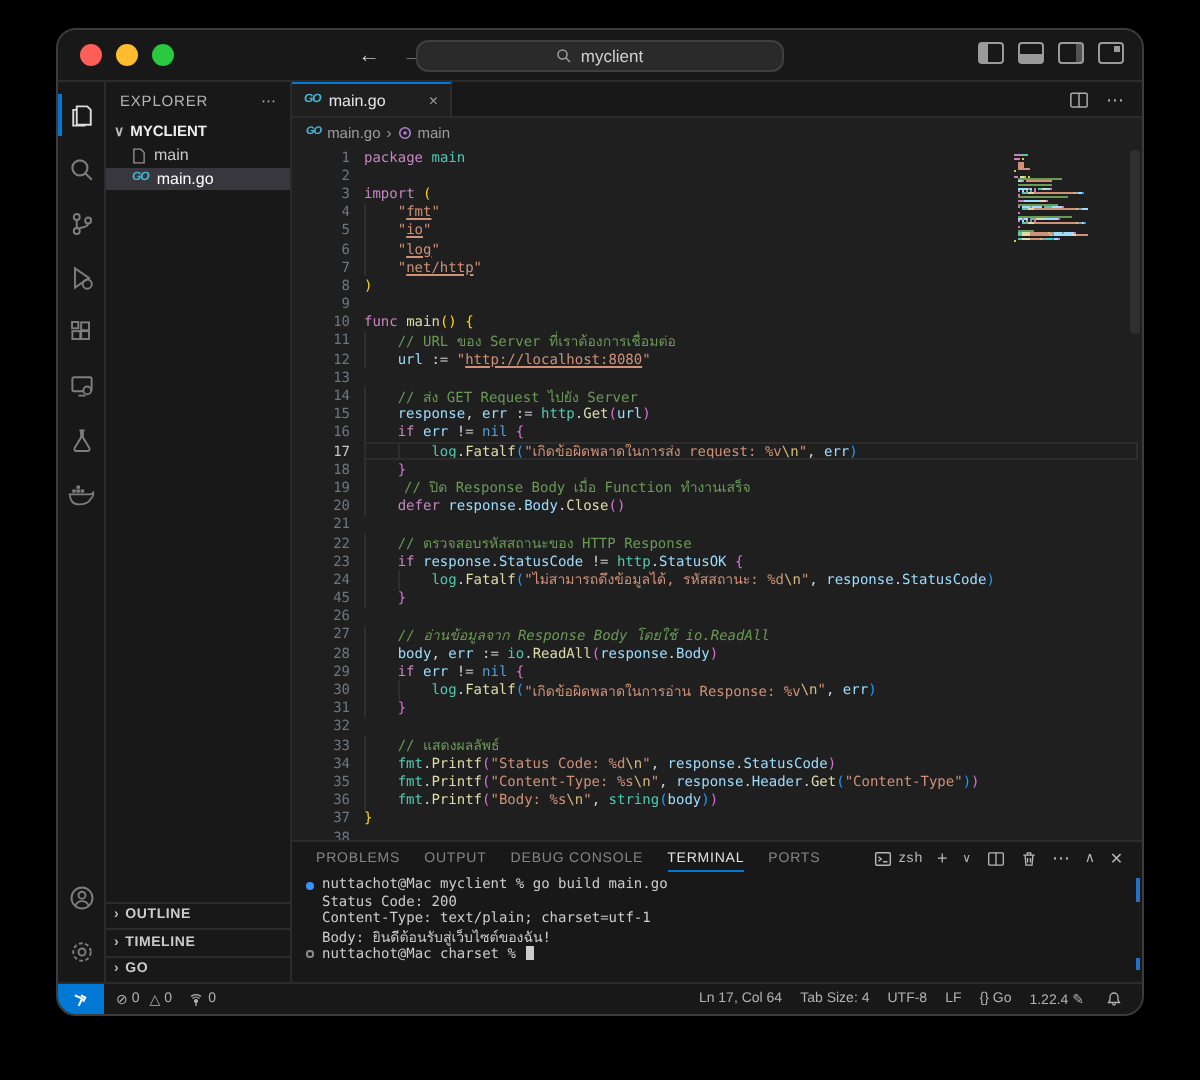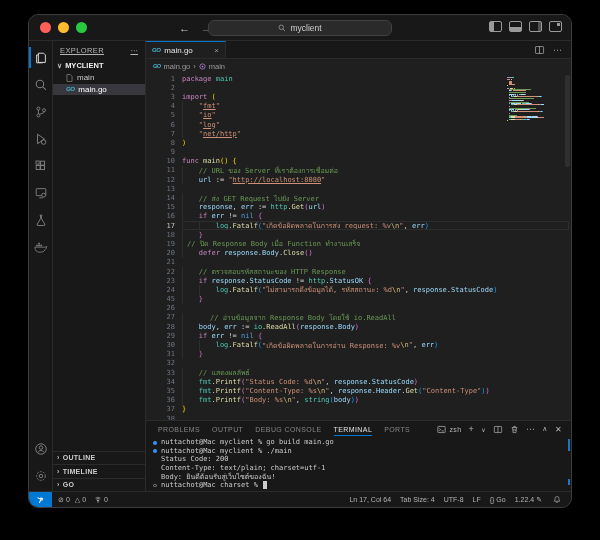--- a/index.html
+++ b/index.html
@@ -19,21 +19,21 @@
   .lay i{position:absolute;background:#9a9a9a;}
   
   .content{flex:1;display:flex;min-height:0;}
   .activitybar{width:23px;background:#181818;border-right:1px solid #2b2b2b;display:flex;flex-direction:column;align-items:center;padding-top:3px;flex:none;}
   .ab-item{width:23px;height:27px;display:flex;align-items:center;justify-content:center;position:relative;color:#7e7e7e;}
   .ab-item.active{color:#dcdcdc;}
   .ab-item.active::before{content:"";position:absolute;left:0;top:3px;bottom:3px;width:2px;background:#0078d4;}
   .ab-bottom{margin-top:auto;margin-bottom:2px;display:flex;flex-direction:column;align-items:center;}
   
   .sidebar{width:93px;background:#181818;border-right:1px solid #2b2b2b;display:flex;flex-direction:column;flex:none;box-sizing:border-box;}
-  .sb-header{height:18px;display:flex;align-items:center;justify-content:space-between;padding:0 7px;color:#b5b5b5;font-size:7.5px;letter-spacing:.4px;flex:none;text-decoration:underline;}
+  .sb-header{height:18px;display:flex;align-items:center;justify-content:space-between;padding:0 7px;color:#b5b5b5;font-size:7.5px;letter-spacing:.4px;flex:none;}
   .sb-root{height:13px;display:flex;align-items:center;gap:3px;color:#eee;font-size:7.5px;font-weight:bold;padding-left:4px;flex:none;}
   .chev{color:#bbb;font-size:7px;}
   .file-row{height:11.5px;display:flex;align-items:center;gap:4px;padding-left:13px;color:#c9c9c9;font-size:8px;flex:none;}
   .file-row.sel{background:#37373d;color:#fff;}
   .go-badge{color:#45b8d8;font-size:6px;font-weight:bold;font-style:italic;letter-spacing:-0.5px;}
   .sb-sections{margin-top:auto;}
   .sb-sec{height:12.5px;border-top:1px solid #2b2b2b;display:flex;align-items:center;gap:3px;padding-left:4px;color:#cccccc;font-size:7px;font-weight:bold;letter-spacing:.3px;}
   
   .rightcol{flex:1;display:flex;flex-direction:column;min-width:0;}
   .editorcol{flex:1;display:flex;flex-direction:column;background:#1f1f1f;min-height:0;}
@@ -271,29 +271,29 @@
               <div class="code-line"><span class="gutter">9</span><div class="ltext" style="padding-left: 0px;"></div></div>
               <div class="code-line"><span class="gutter">10</span><div class="ltext" style="padding-left: 0px;"><span class="tk-kw">func</span><span class="tk-pl"> </span><span class="tk-fn">main</span><span class="tk-b1">()</span><span class="tk-pl"> </span><span class="tk-b1">{</span></div></div>
               <div class="code-line"><span class="gutter">11</span><div class="ltext" style="padding-left: 16.85px;"><div class="guide" style="left: 0px;"></div><span class="tk-cm">// URL ของ Server ที่เราต้องการเชื่อมต่อ</span></div></div>
               <div class="code-line"><span class="gutter">12</span><div class="ltext" style="padding-left: 16.85px;"><div class="guide" style="left: 0px;"></div><span class="tk-vr">url</span><span class="tk-pl"> </span><span class="tk-op">:=</span><span class="tk-pl"> </span><span class="tk-st">"</span><span class="tk-stu">http://localhost:8080</span><span class="tk-st">"</span></div></div>
               <div class="code-line"><span class="gutter">13</span><div class="ltext" style="padding-left: 0px;"></div></div>
               <div class="code-line"><span class="gutter">14</span><div class="ltext" style="padding-left: 16.85px;"><div class="guide" style="left: 0px;"></div><span class="tk-cm">// ส่ง GET Request ไปยัง Server</span></div></div>
               <div class="code-line"><span class="gutter">15</span><div class="ltext" style="padding-left: 16.85px;"><div class="guide" style="left: 0px;"></div><span class="tk-vr">response</span><span class="tk-pl">, </span><span class="tk-vr">err</span><span class="tk-pl"> </span><span class="tk-op">:=</span><span class="tk-pl"> </span><span class="tk-ns">http</span><span class="tk-pl">.</span><span class="tk-fn">Get</span><span class="tk-b2">(</span><span class="tk-vr">url</span><span class="tk-b2">)</span></div></div>
               <div class="code-line"><span class="gutter">16</span><div class="ltext" style="padding-left: 16.85px;"><div class="guide" style="left: 0px;"></div><span class="tk-kw">if</span><span class="tk-pl"> </span><span class="tk-vr">err</span><span class="tk-pl"> </span><span class="tk-op">!=</span><span class="tk-pl"> </span><span class="tk-kb">nil</span><span class="tk-pl"> </span><span class="tk-b2">{</span></div></div>
               <div class="code-line current"><span class="gutter">17</span><div class="ltext" style="padding-left: 33.7px;"><div class="guide" style="left: 0px;"></div><div class="guide" style="left: 16.85px;"></div><span class="tk-ns">log</span><span class="tk-pl">.</span><span class="tk-fn">Fatalf</span><span class="tk-b3">(</span><span class="tk-st">"เกิดข้อผิดพลาดในการส่ง request: %v</span><span class="tk-es">\n</span><span class="tk-st">"</span><span class="tk-pl">, </span><span class="tk-vr">err</span><span class="tk-b3">)</span></div></div>
               <div class="code-line"><span class="gutter">18</span><div class="ltext" style="padding-left: 16.85px;"><div class="guide" style="left: 0px;"></div><span class="tk-b2">}</span></div></div>
-              <div class="code-line"><span class="gutter">19</span><div class="ltext" style="padding-left: 5px;"><div class="guide" style="left: 0px;"></div><span class="tk-cm">// ปิด Response Body เมื่อ Function ทำงานเสร็จ</span></div></div>
+              <div class="code-line"><span class="gutter">19</span><div class="ltext" style="padding-left: 20px;"><div class="guide" style="left: 0px;"></div><span class="tk-cm">// ปิด Response Body เมื่อ Function ทำงานเสร็จ</span></div></div>
               <div class="code-line"><span class="gutter">20</span><div class="ltext" style="padding-left: 16.85px;"><div class="guide" style="left: 0px;"></div><span class="tk-kw">defer</span><span class="tk-pl"> </span><span class="tk-vr">response</span><span class="tk-pl">.</span><span class="tk-vr">Body</span><span class="tk-pl">.</span><span class="tk-fn">Close</span><span class="tk-b2">()</span></div></div>
               <div class="code-line"><span class="gutter">21</span><div class="ltext" style="padding-left: 0px;"></div></div>
               <div class="code-line"><span class="gutter">22</span><div class="ltext" style="padding-left: 16.85px;"><div class="guide" style="left: 0px;"></div><span class="tk-cm">// ตรวจสอบรหัสสถานะของ HTTP Response</span></div></div>
               <div class="code-line"><span class="gutter">23</span><div class="ltext" style="padding-left: 16.85px;"><div class="guide" style="left: 0px;"></div><span class="tk-kw">if</span><span class="tk-pl"> </span><span class="tk-vr">response</span><span class="tk-pl">.</span><span class="tk-vr">StatusCode</span><span class="tk-pl"> </span><span class="tk-op">!=</span><span class="tk-pl"> </span><span class="tk-ns">http</span><span class="tk-pl">.</span><span class="tk-vr">StatusOK</span><span class="tk-pl"> </span><span class="tk-b2">{</span></div></div>
               <div class="code-line"><span class="gutter">24</span><div class="ltext" style="padding-left: 33.7px;"><div class="guide" style="left: 0px;"></div><div class="guide" style="left: 16.85px;"></div><span class="tk-ns">log</span><span class="tk-pl">.</span><span class="tk-fn">Fatalf</span><span class="tk-b3">(</span><span class="tk-st">"ไม่สามารถดึงข้อมูลได้, รหัสสถานะ: %d</span><span class="tk-es">\n</span><span class="tk-st">"</span><span class="tk-pl">, </span><span class="tk-vr">response</span><span class="tk-pl">.</span><span class="tk-vr">StatusCode</span><span class="tk-b3">)</span></div></div>
               <div class="code-line"><span class="gutter">45</span><div class="ltext" style="padding-left: 16.85px;"><div class="guide" style="left: 0px;"></div><span class="tk-b2">}</span></div></div>
               <div class="code-line"><span class="gutter">26</span><div class="ltext" style="padding-left: 0px;"></div></div>
-              <div class="code-line"><span class="gutter">27</span><div class="ltext" style="padding-left: 28px;"><div class="guide" style="left: 0px;"></div><span class="tk-cm">// อ่านข้อมูลจาก Response Body โดยใช้ io.ReadAll</span></div></div>
+              <div class="code-line"><span class="gutter">27</span><div class="ltext" style="padding-left: 17px; font-style: italic;"><div class="guide" style="left: 0px;"></div><span class="tk-cm">// อ่านข้อมูลจาก Response Body โดยใช้ io.ReadAll</span></div></div>
               <div class="code-line"><span class="gutter">28</span><div class="ltext" style="padding-left: 16.85px;"><div class="guide" style="left: 0px;"></div><span class="tk-vr">body</span><span class="tk-pl">, </span><span class="tk-vr">err</span><span class="tk-pl"> </span><span class="tk-op">:=</span><span class="tk-pl"> </span><span class="tk-ns">io</span><span class="tk-pl">.</span><span class="tk-fn">ReadAll</span><span class="tk-b2">(</span><span class="tk-vr">response</span><span class="tk-pl">.</span><span class="tk-vr">Body</span><span class="tk-b2">)</span></div></div>
               <div class="code-line"><span class="gutter">29</span><div class="ltext" style="padding-left: 16.85px;"><div class="guide" style="left: 0px;"></div><span class="tk-kw">if</span><span class="tk-pl"> </span><span class="tk-vr">err</span><span class="tk-pl"> </span><span class="tk-op">!=</span><span class="tk-pl"> </span><span class="tk-kb">nil</span><span class="tk-pl"> </span><span class="tk-b2">{</span></div></div>
               <div class="code-line"><span class="gutter">30</span><div class="ltext" style="padding-left: 33.7px;"><div class="guide" style="left: 0px;"></div><div class="guide" style="left: 16.85px;"></div><span class="tk-ns">log</span><span class="tk-pl">.</span><span class="tk-fn">Fatalf</span><span class="tk-b3">(</span><span class="tk-st">"เกิดข้อผิดพลาดในการอ่าน Response: %v</span><span class="tk-es">\n</span><span class="tk-st">"</span><span class="tk-pl">, </span><span class="tk-vr">err</span><span class="tk-b3">)</span></div></div>
               <div class="code-line"><span class="gutter">31</span><div class="ltext" style="padding-left: 16.85px;"><div class="guide" style="left: 0px;"></div><span class="tk-b2">}</span></div></div>
               <div class="code-line"><span class="gutter">32</span><div class="ltext" style="padding-left: 0px;"></div></div>
               <div class="code-line"><span class="gutter">33</span><div class="ltext" style="padding-left: 16.85px;"><div class="guide" style="left: 0px;"></div><span class="tk-cm">// แสดงผลลัพธ์</span></div></div>
               <div class="code-line"><span class="gutter">34</span><div class="ltext" style="padding-left: 16.85px;"><div class="guide" style="left: 0px;"></div><span class="tk-ns">fmt</span><span class="tk-pl">.</span><span class="tk-fn">Printf</span><span class="tk-b2">(</span><span class="tk-st">"Status Code: %d</span><span class="tk-es">\n</span><span class="tk-st">"</span><span class="tk-pl">, </span><span class="tk-vr">response</span><span class="tk-pl">.</span><span class="tk-vr">StatusCode</span><span class="tk-b2">)</span></div></div>
               <div class="code-line"><span class="gutter">35</span><div class="ltext" style="padding-left: 16.85px;"><div class="guide" style="left: 0px;"></div><span class="tk-ns">fmt</span><span class="tk-pl">.</span><span class="tk-fn">Printf</span><span class="tk-b2">(</span><span class="tk-st">"Content-Type: %s</span><span class="tk-es">\n</span><span class="tk-st">"</span><span class="tk-pl">, </span><span class="tk-vr">response</span><span class="tk-pl">.</span><span class="tk-vr">Header</span><span class="tk-pl">.</span><span class="tk-fn">Get</span><span class="tk-b3">(</span><span class="tk-st">"Content-Type"</span><span class="tk-b3">)</span><span class="tk-b2">)</span></div></div>
               <div class="code-line"><span class="gutter">36</span><div class="ltext" style="padding-left: 16.85px;"><div class="guide" style="left: 0px;"></div><span class="tk-ns">fmt</span><span class="tk-pl">.</span><span class="tk-fn">Printf</span><span class="tk-b2">(</span><span class="tk-st">"Body: %s</span><span class="tk-es">\n</span><span class="tk-st">"</span><span class="tk-pl">, </span><span class="tk-ns">string</span><span class="tk-b3">(</span><span class="tk-vr">body</span><span class="tk-b3">)</span><span class="tk-b2">)</span></div></div>
               <div class="code-line"><span class="gutter">37</span><div class="ltext" style="padding-left: 0px;"><span class="tk-b1">}</span></div></div>
@@ -368,21 +368,20 @@
                 <path d="M3 4.5h10M6.5 4.5v-2h3v2M4.5 4.5l.8 9h5.4l.8-9M6.7 7v4M9.3 7v4"></path>
               </svg>
               <span style="font-size:9px;">⋯</span>
               <span style="font-size:7px;">∧</span>
               <span style="font-size:8px;">✕</span>
             </div>
           </div>
         <div class="term">
           <div id="term-lines">
               <div class="term-line"><span class="dec run"></span><span>nuttachot@Mac myclient % go build main.go</span></div>
-              <div class="term-line"><span class="dec run"></span><span>nuttachot@Mac myclient % ./main</span></div>
               <div class="term-line"><span>Status Code: 200</span></div>
               <div class="term-line"><span>Content-Type: text/plain; charset=utf-1</span></div>
               <div class="term-line"><span>Body: ยินดีต้อนรับสู่เว็บไซต์ของฉัน!</span></div>
               <div class="term-line"><span class="dec prompt"></span><span>nuttachot@Mac charset % </span><span class="blockcursor"></span></div>
             </div>
           <div class="term-marks">
             <div class="tmark" style="top:0;height:12px;"></div>
             <div class="tmark" style="top:40px;height:6px;"></div>
           </div>
         </div>

